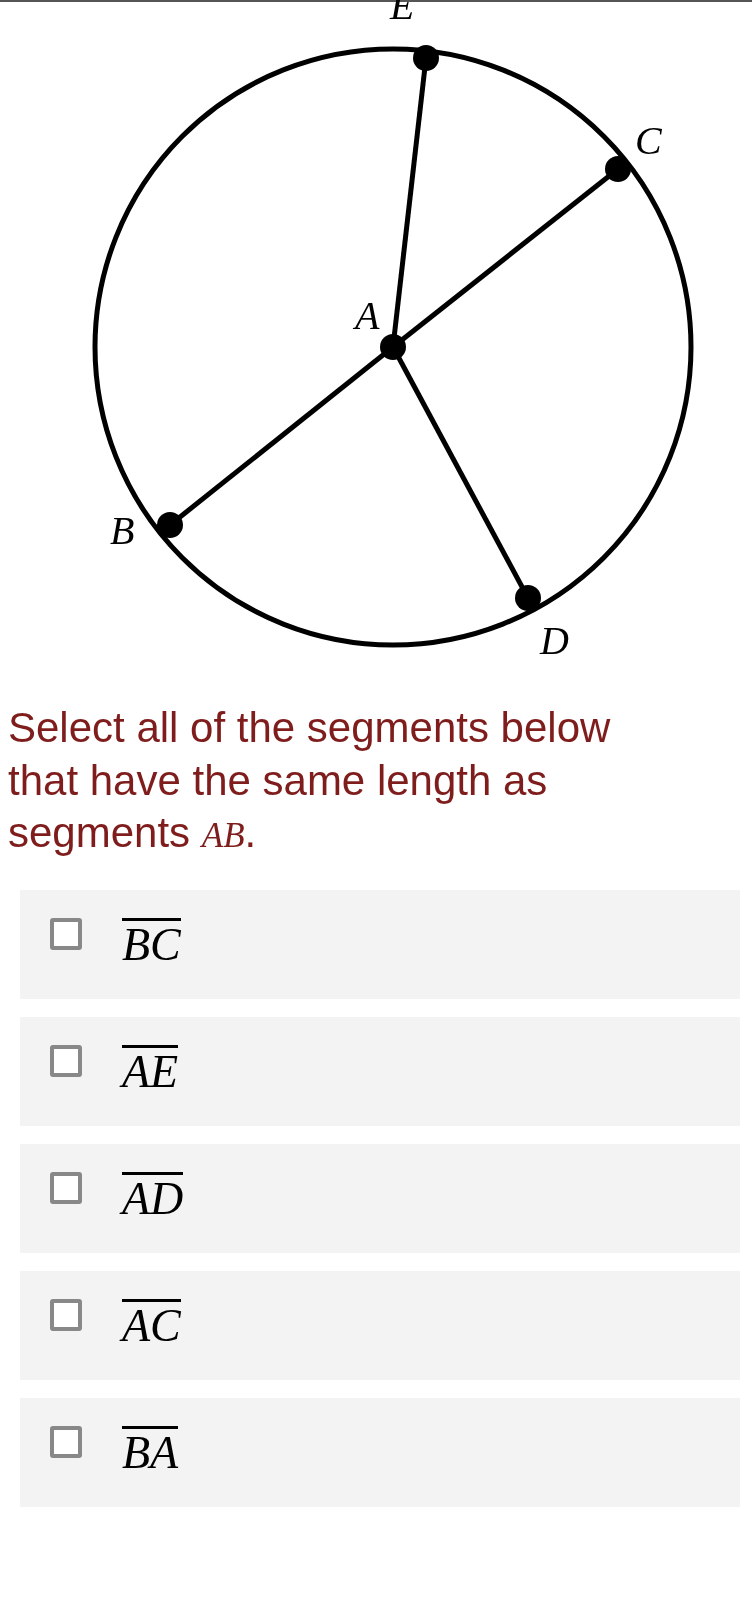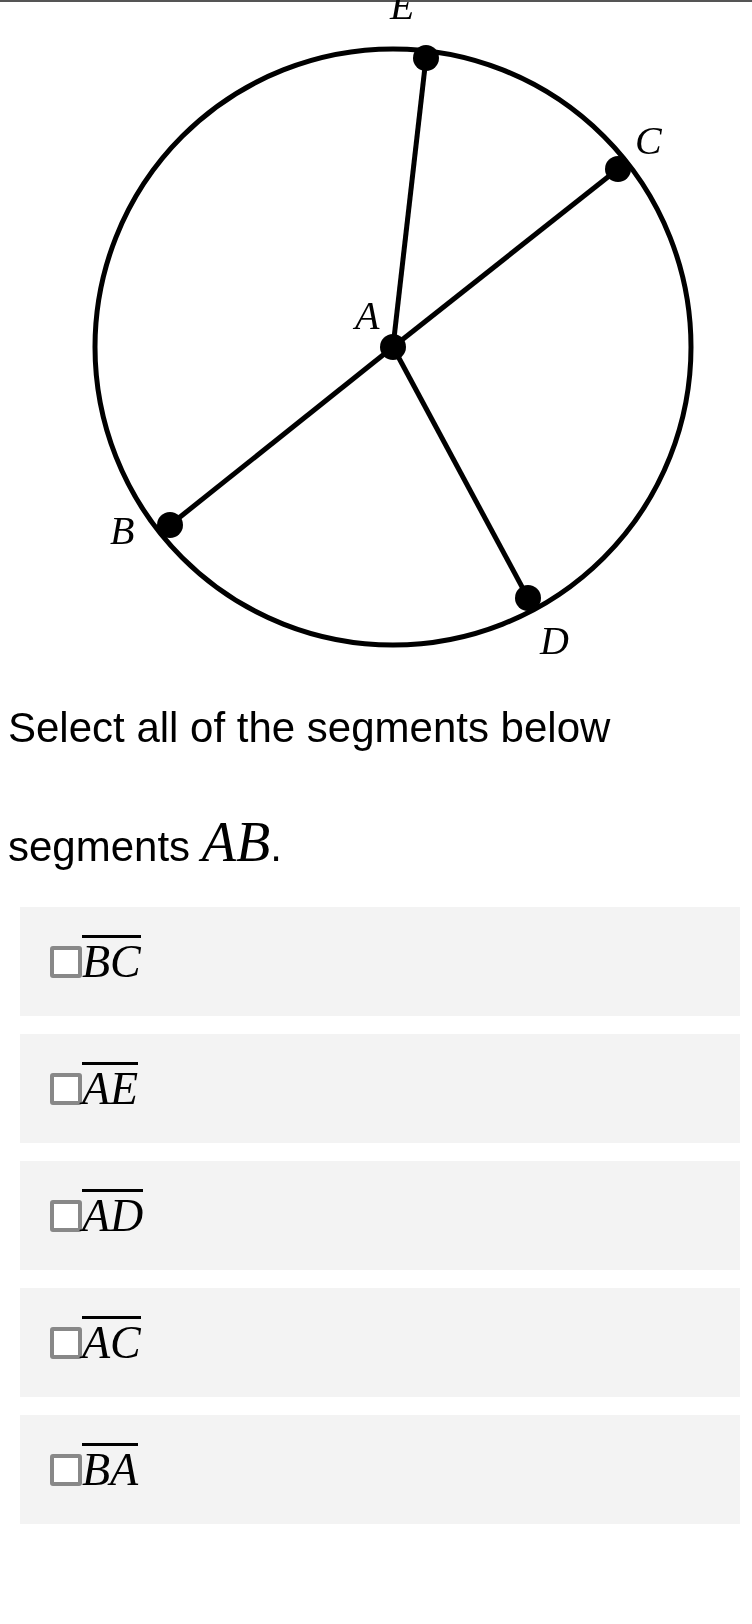--- a/index.html
+++ b/index.html
@@ -14,33 +14,33 @@
   }
   .diagram-container {
     width: 100%;
     height: 680px;
     position: relative;
   }
   .question {
     padding: 20px 8px 30px 8px;
     font-size: 42px;
     line-height: 1.25;
-    color: #000000;
+    color: #7f1d1d;
   }
   .question .seg {
     font-style: italic;
     font-family: 'Times New Roman', serif;
-    font-size: 56px;
+    font-size: 35px;
   }
   .option {
     background: #f3f3f3;
     margin: 0 12px 18px 20px;
     padding: 28px 20px 28px 30px;
     display: flex;
-    align-items: center;
+    gap: 40px;
   }
   .checkbox {
     width: 32px;
     height: 32px;
     border: 4px solid #888;
     border-radius: 3px;
     background: #fff;
     flex: 0 0 auto;
     cursor: pointer;
   }
@@ -89,21 +89,21 @@
   </svg>
   <div class="point-label" style="left:355px; top:290px;">A</div>
   <div class="point-label" style="left:110px; top:505px;">B</div>
   <div class="point-label" style="left:635px; top:115px;">C</div>
   <div class="point-label" style="left:540px; top:615px;">D</div>
   <div class="point-label" style="left:390px; top:-20px;">E</div>
 </div>
 
 <div class="question">
   <span>Select all of the segments below</span><br>
-  <br>
+  <span>that have the same length as</span><br>
   <span>segments </span><span class="seg">AB</span><span>.</span>
 </div>
 
 <div class="option">
   <div class="checkbox"></div>
   <span class="seg-label">BC</span>
 </div>
 
 <div class="option">
   <div class="checkbox"></div>

